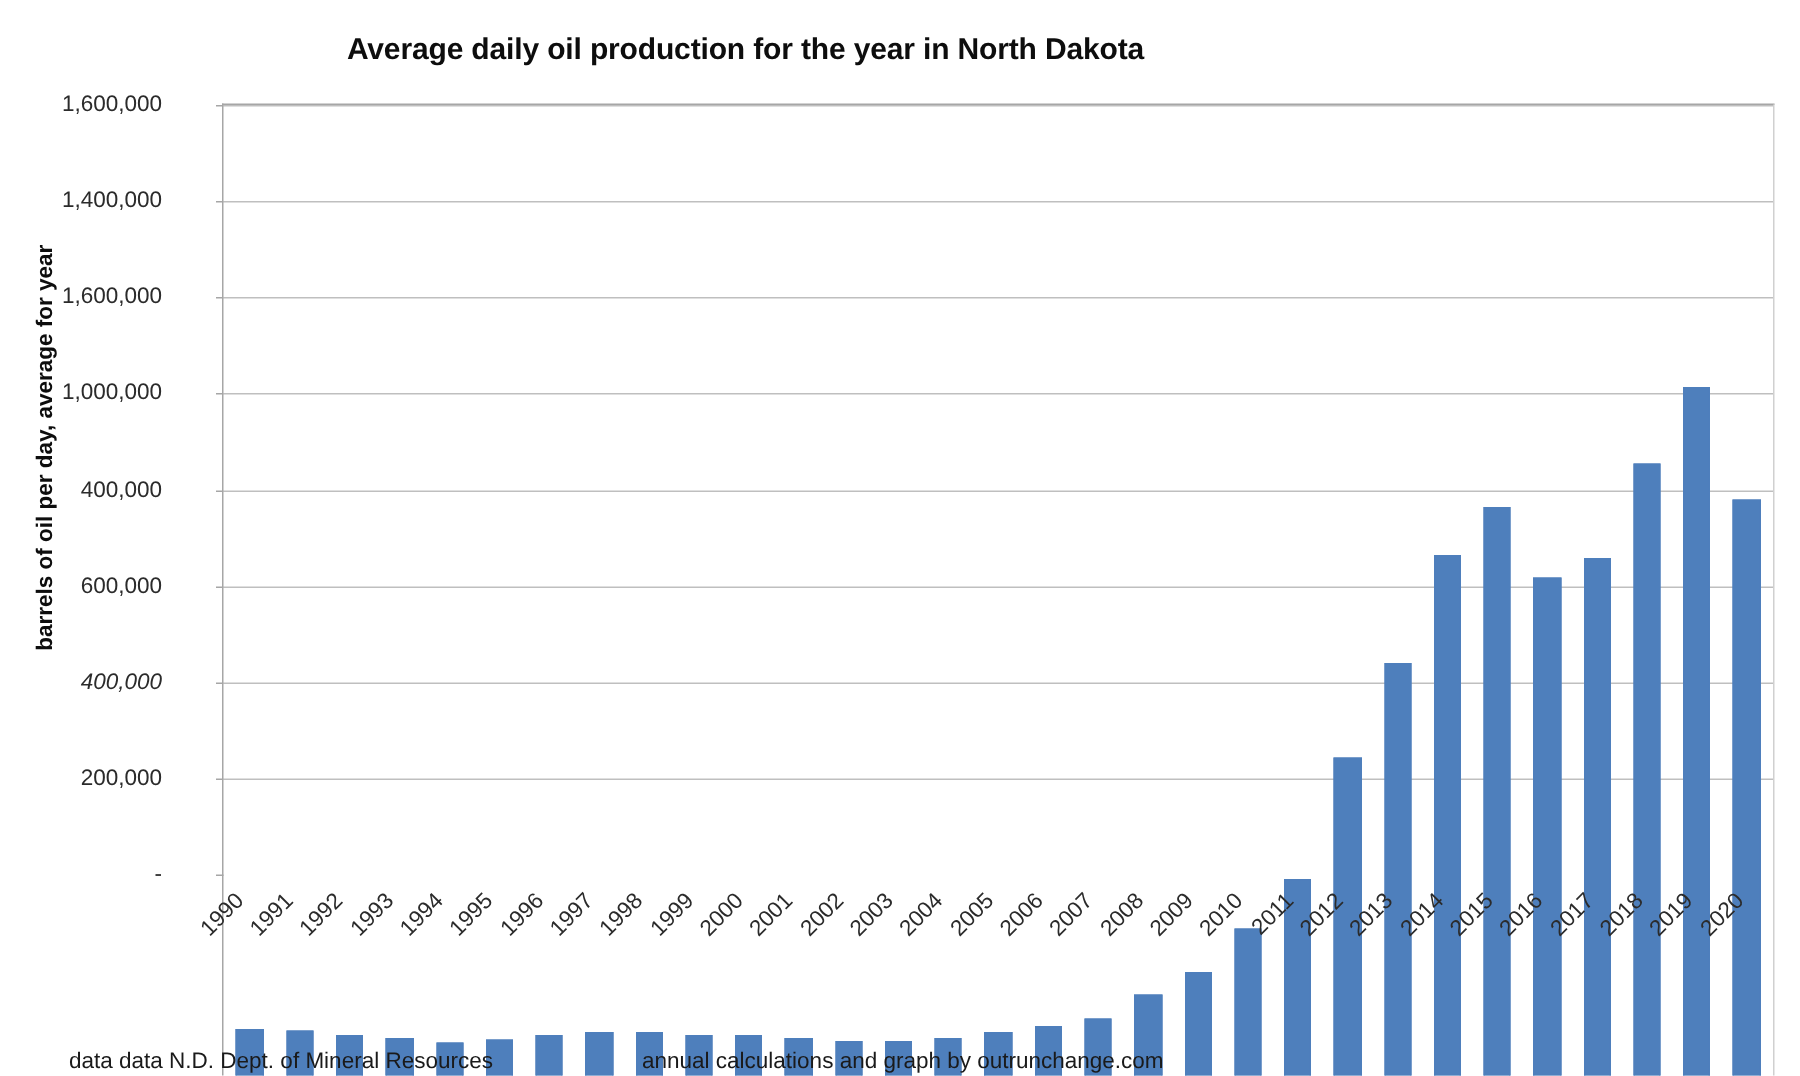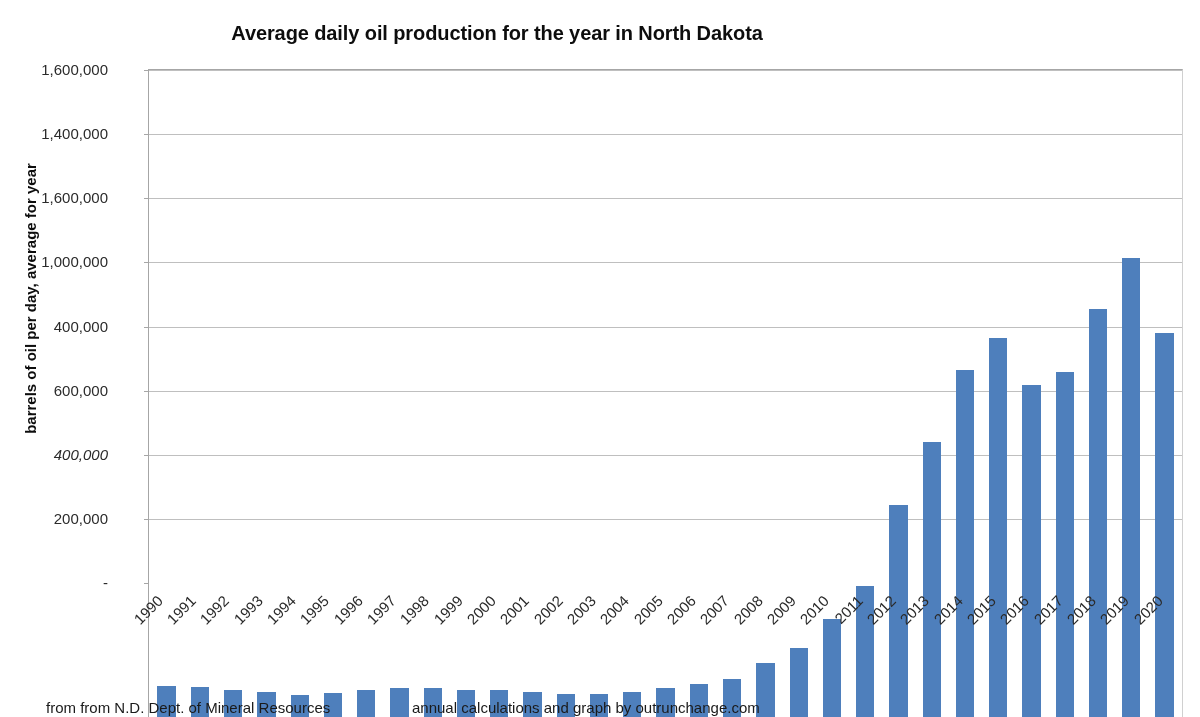--- a/index.html
+++ b/index.html
@@ -117,21 +117,21 @@
     white-space:nowrap;
   }
 
   .footer{
     position:absolute;
     left:0;bottom:18px;width:1200px;
     font-size:15px;
     color:#1a1a1a;
   }
   .footer-source{position:absolute;left:46px;top:0;white-space:nowrap;}
-  .footer-credit{position:absolute;left:412px;top:0;white-space:nowrap;}
+  .footer-credit{position:absolute;left:428px;top:0;white-space:nowrap;}
 </style>
 </head>
 <body>
 
 <div id="chart-root">
 
   <div class="chart-title">Average daily oil production for the year in North Dakota</div>
 
   <div class="y-axis-title">barrels of oil per day, average for year</div>
 
@@ -382,17 +382,17 @@
       </div>
       <div class="xlabel-slot">
         <div class="xlabel">2019</div>
       </div>
       <div class="xlabel-slot">
         <div class="xlabel">2020</div>
       </div>
     </div>
 
   <div class="footer">
-    <span class="footer-source">from from N.D. Dept. of Mineral Resources</span>
+    <span class="footer-source">data data N.D. Dept. of Mineral Resources</span>
     <span class="footer-credit">annual calculations and graph by outrunchange.com</span>
   </div>
 
 </div>
 
 </body></html>

